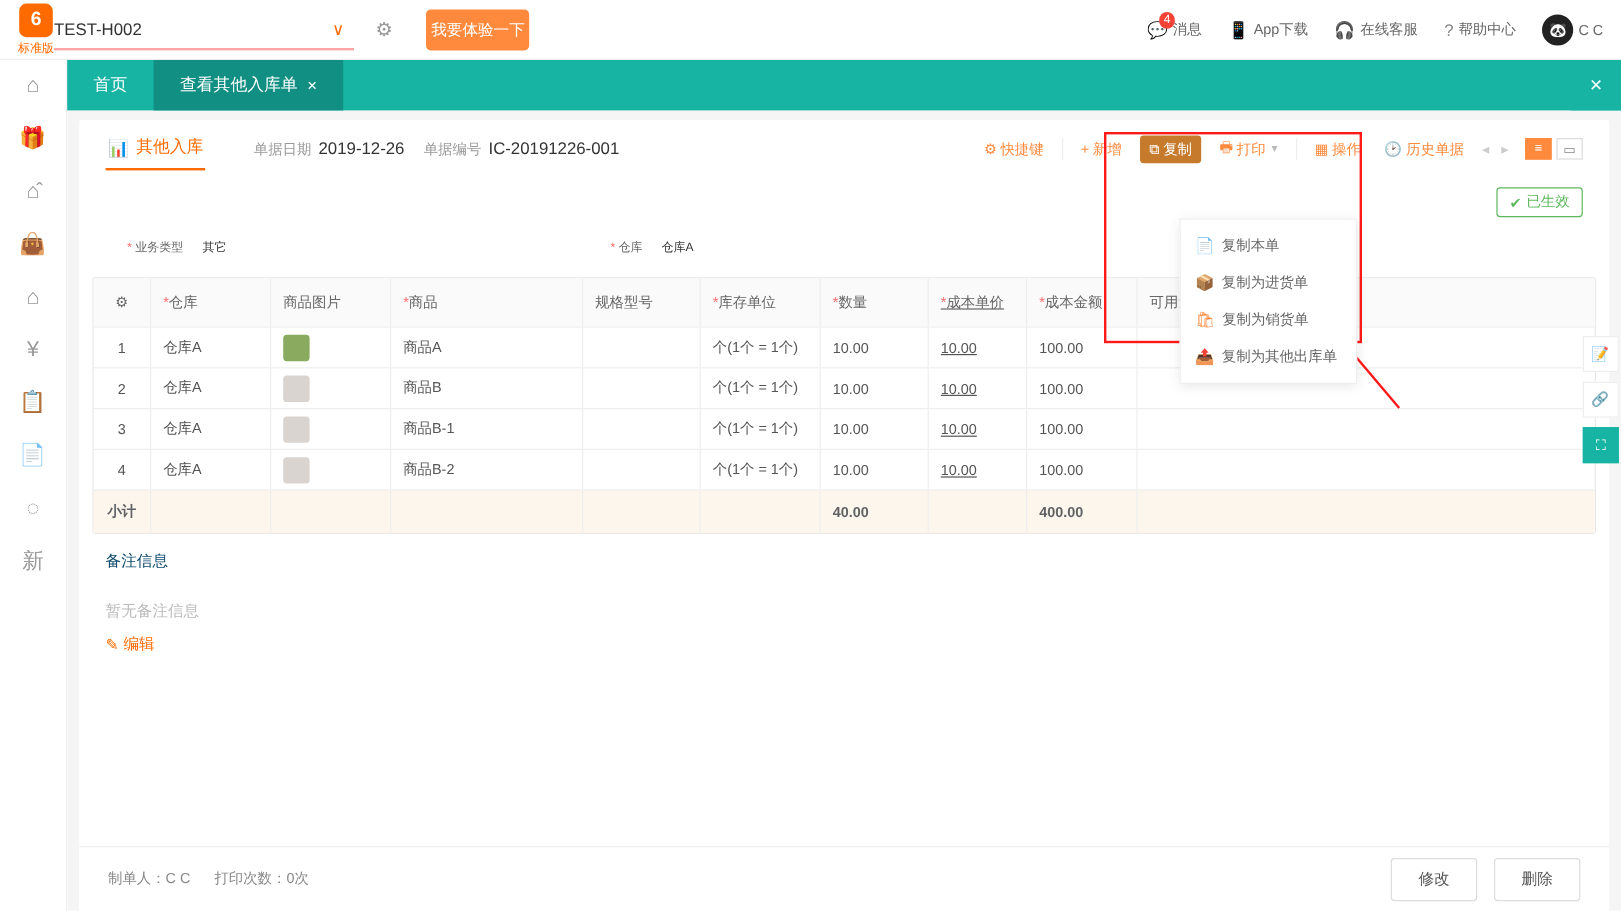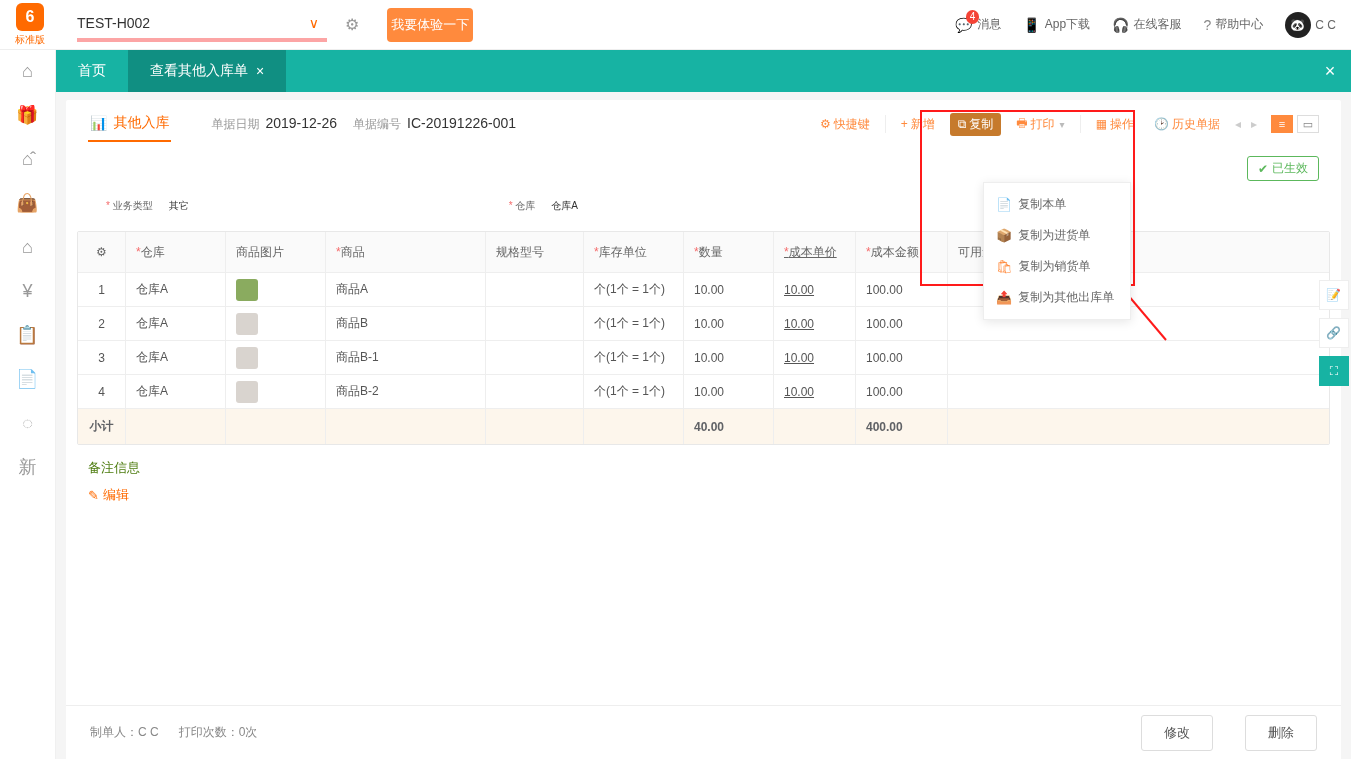--- a/index.html
+++ b/index.html
@@ -2,21 +2,21 @@
 <html><head>
 <meta charset="utf-8">
 <style>
   * { box-sizing: border-box; margin: 0; padding: 0; }
   body { font-family: "Microsoft YaHei", Arial, sans-serif; font-size: 12px; color: #333; background: #fff; width: 1351px; height: 759px; overflow: hidden; position: relative; }
   .top-header { height: 50px; border-bottom: 1px solid #eee; display: flex; align-items: center; padding: 0 15px; }
   .logo-area { display: flex; align-items: center; }
   .logo-circle { width: 28px; height: 28px; background: #ff6a00; border-radius: 6px; display: flex; align-items: center; justify-content: center; color: #fff; font-weight: bold; font-size: 16px; }
   .logo-label { font-size: 10px; color: #ff6a00; margin-top: 2px; text-align: center;}
   .logo-col { display:flex; flex-direction:column; align-items:center;}
-  .org-select { margin-left: 32px; width: 250px; height: 34px; border-bottom: 4px solid #fca5a5; display: flex; align-items: center; justify-content: space-between; color: #333; font-size: 14px; padding-right:8px;}
+  .org-select { width: 250px; height: 34px; border-bottom: 2px solid #fca5a5; display: flex; align-items: center; justify-content: space-between; color: #333; font-size: 14px; padding-right:8px;}
   .org-select .chev { color: #ff6a00; font-size:14px; }
   .gear-top { margin-left: 18px; color: #999; font-size: 16px; }
   .btn-trial { margin-left: 28px; background: #ff8a3d; color: #fff; border: none; padding: 8px 4px; border-radius: 4px; font-size: 13px; cursor:pointer;}
   .top-right { margin-left: auto; display: flex; align-items: center; gap: 22px; color: #666; font-size: 12px; }
   .top-item { display: flex; align-items: center; gap: 4px; cursor:pointer; position:relative;}
   .top-item .ic { font-size: 14px; color:#888;}
   .badge-red { position:absolute; top:-6px; left:10px; background:#f44336; color:#fff; font-size:10px; border-radius:8px; padding:0 4px; line-height:14px;}
   .avatar { width: 26px; height: 26px; border-radius: 50%; background: #222; display:inline-flex; align-items:center; justify-content:center; color:#fff;}
   .layout { display: flex; height: calc(100% - 50px); }
   .sidebar { width: 56px; background: #fff; border-right: 1px solid #f0f0f0; display: flex; flex-direction: column; align-items: center; padding-top: 10px; gap: 22px; color:#999;}
@@ -63,25 +63,25 @@
   .c-price{width:82px;text-decoration:underline;}
   .c-amount{width:92px;}
   .c-avail{flex:1;}
   .trow { display:flex; height:34px; border-top:1px solid #eee; font-size:12px; color:#555;}
   .trow .idx{ justify-content:center;}
   .img-thumb{ width:22px; height:22px; border-radius:3px; display:inline-block;}
   .thumb-green{background:#8aab5f;}
   .thumb-grey{background:#d9d4cf;}
   .tfoot{ display:flex; height:36px; background:#fdf6ec; border-top:1px solid #eee; font-weight:600; color:#606266;}
   .remark-sec{ padding:14px 22px; font-size:13px;}
-  .remark-title{ color:#4d7c0f; margin-bottom:9px;}
+  .remark-title{ color:#0c4a6e; margin-bottom:23px;}
   .remark-empty{ color:#bbb; margin-bottom:10px;}
   .remark-edit{ color:#ff6a00; cursor:pointer; display:flex; align-items:center; gap:4px;}
   .footer-bar{ margin-top:auto; height:54px; border-top:1px solid #eee; display:flex; align-items:center; padding:0 24px; background:#fff; font-size:12px; color:#888;}
-  .footer-bar .right{ margin-left:auto; display:flex; gap:32px;}
+  .footer-bar .right{ margin-left:auto; display:flex; gap:14px;}
   .btn-plain{ border:1px solid #ddd; background:#fff; padding:8px 22px; border-radius:3px; cursor:pointer; font-size:13px; color:#555;}
   .right-rail{ position:absolute; right:0; top:230px; width:34px; display:flex; flex-direction:column; gap:8px; align-items:center;}
   .rail-ic{ width:30px; height:30px; display:flex; align-items:center; justify-content:center; color:#999; background:#fff; border:1px solid #eee; cursor:pointer;}
   .rail-ic.active{ background:#17b3a3; color:#fff; border-color:#17b3a3;}
   .annot-box{ position:absolute; border:2px solid #ff1a1a; pointer-events:none;}
   .annot-text{ position:absolute; color:#ff1a1a; font-size:16px; line-height:22px;}
   .arrow-svg{ position:absolute; pointer-events:none;}
   .dropdown{ position:absolute; top:132px; left:927px; width:148px; background:#fff; border:1px solid #eee; box-shadow:0 2px 10px rgba(0,0,0,.1); padding:6px 0; z-index:50;}
   .dd-item{ padding:7px 12px; font-size:12px; color:#666; display:flex; align-items:center; gap:6px; cursor:pointer;}
   .dd-ic{ color:#ff8a3d; font-size:13px;}
@@ -296,20 +296,21 @@
             <div class="td c-unit"></div>
             <div class="td c-qty">40.00</div>
             <div class="td c-price"></div>
             <div class="td c-amount">400.00</div>
             <div class="td c-avail"></div>
           </div>
         </div>
 
         <div class="remark-sec">
           <div class="remark-title">备注信息</div>
+          <div class="remark-empty">暂无备注信息</div>
           <div class="remark-edit">
               <span>✎</span>
               <span>编辑</span>
             </div>
         </div>
 
         <div class="footer-bar">
           <span><span>制单人：</span><span>C C</span></span>
           <span style="margin-left:20px;"><span>打印次数：</span><span>0次</span></span>
           <div class="right">

